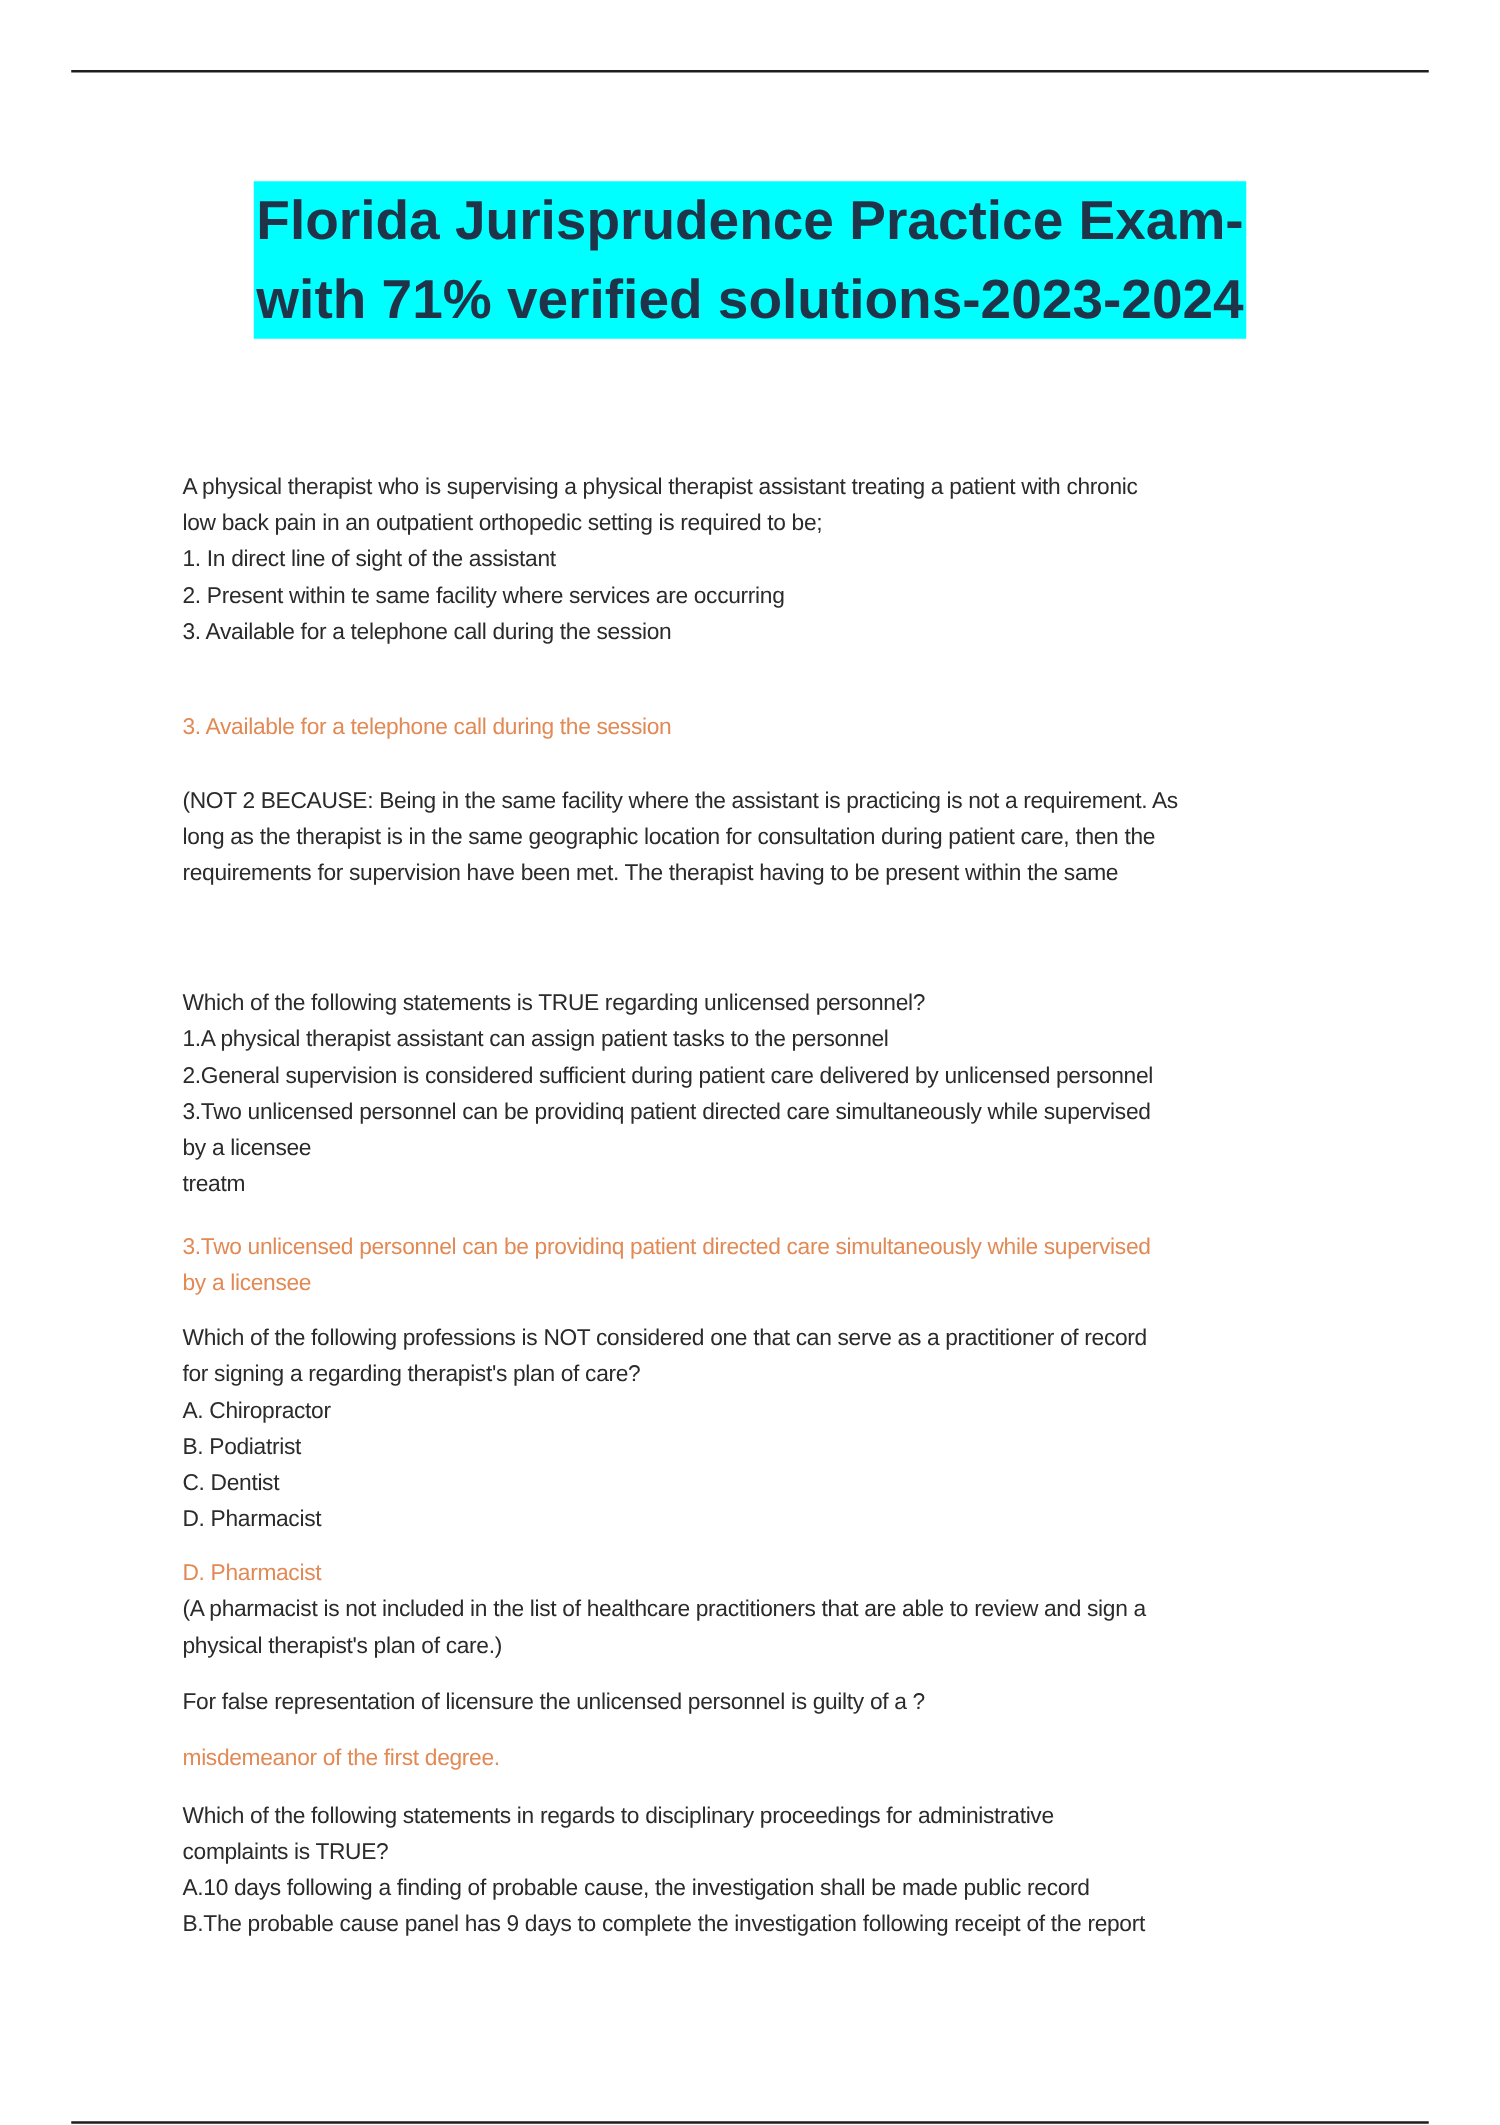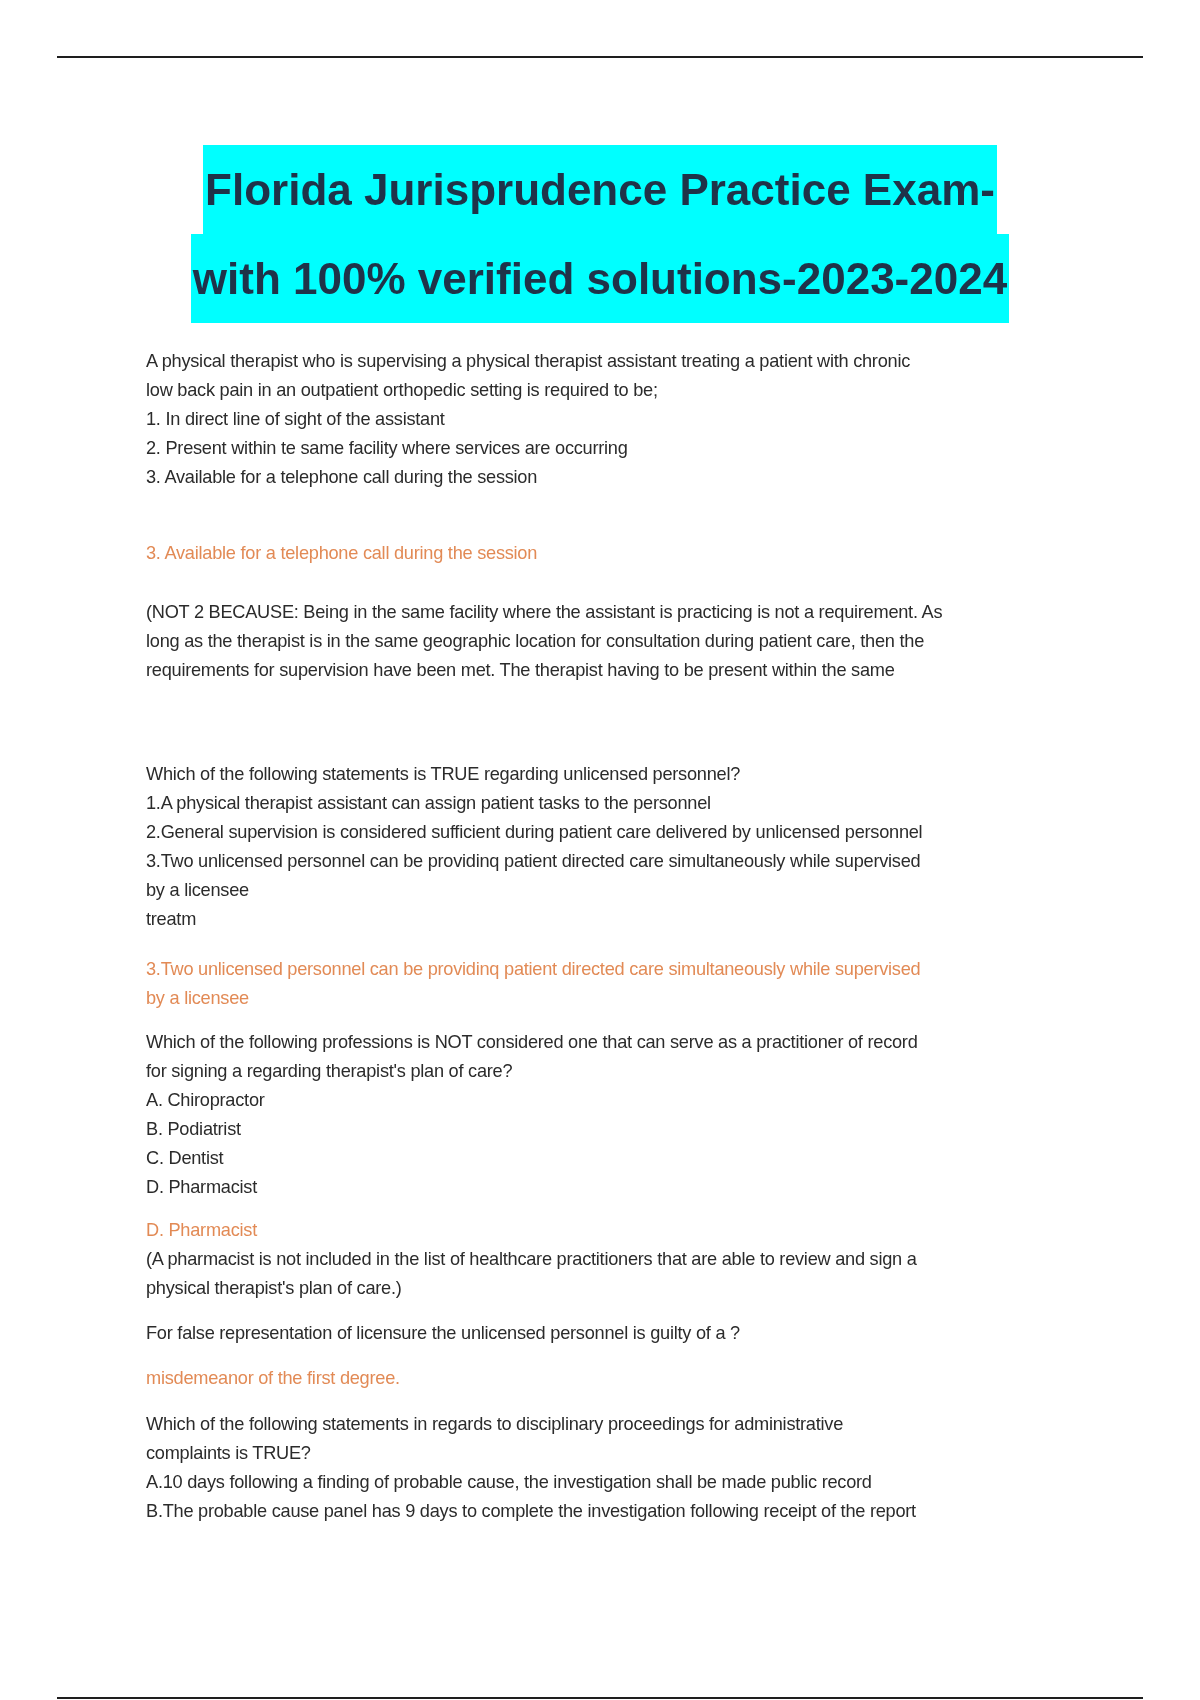--- a/index.html
+++ b/index.html
@@ -12,40 +12,41 @@
   .rule.top { top: 56px; }
   .rule.bottom { top: 1697px; }
 
   .title-wrap {
     position: absolute; top: 145px; left: 0; width: 1200px;
     text-align: center;
     font-family: "Liberation Sans", sans-serif;
     font-weight: bold; font-size: 44px; line-height: 57px;
     color: #1f3349;
   }
-  .title-line { display: inline-block; background: #00ffff; padding: 16px 2px; }
+  .title-line { display: inline-block; background: #00ffff; padding: 3px 2px; }
 
   .body-text {
     position: absolute; left: 146px; width: 920px;
     font-family: "Liberation Sans", sans-serif;
     font-size: 18.2px; line-height: 29px;
     color: #2b2b2b;
     letter-spacing: -0.25px;
+    margin-top: 28px;
   }
   .answer { color: #e28a55; }
   .line { display: block; white-space: nowrap; }
 </style>
 </head>
 <body>
 
 <div class="rule top"></div>
 
 <div class="title-wrap">
   <span class="title-line">Florida Jurisprudence Practice Exam-</span><br>
-  <span class="title-line">with 100% verified solutions-2023-2024</span>
+  <span class="title-line">with 71% verified solutions-2023-2024</span>
 </div>
 
 <div class="body-text" style="top:347px;">
   <span class="line">A physical therapist who is supervising a physical therapist assistant treating a patient with chronic</span>
   <span class="line">low back pain in an outpatient orthopedic setting is required to be;</span>
   <span class="line">1. In direct line of sight of the assistant</span>
   <span class="line">2. Present within te same facility where services are occurring</span>
   <span class="line">3. Available for a telephone call during the session</span>
 </div>
 <div class="body-text answer" style="top:539px;">

